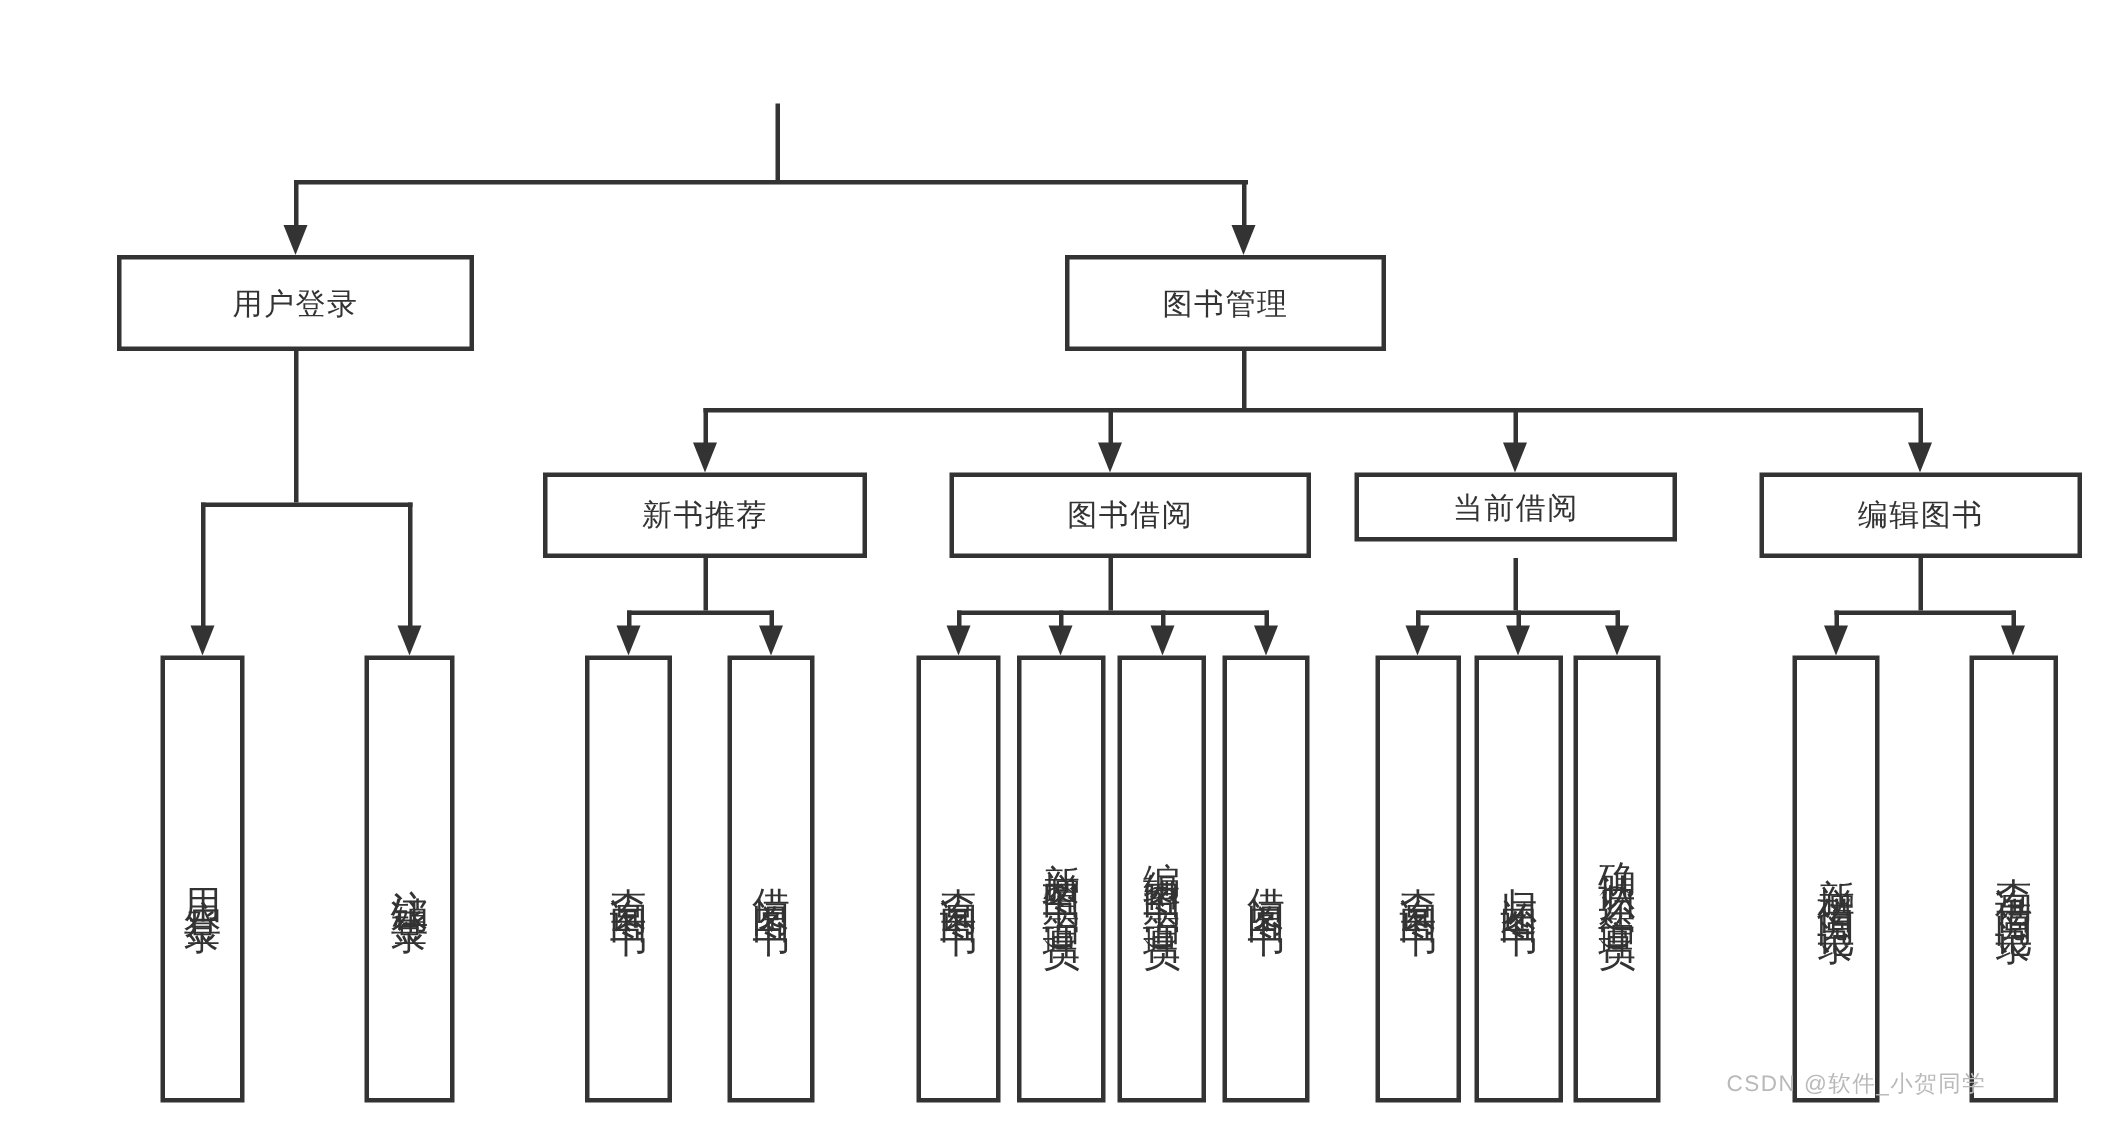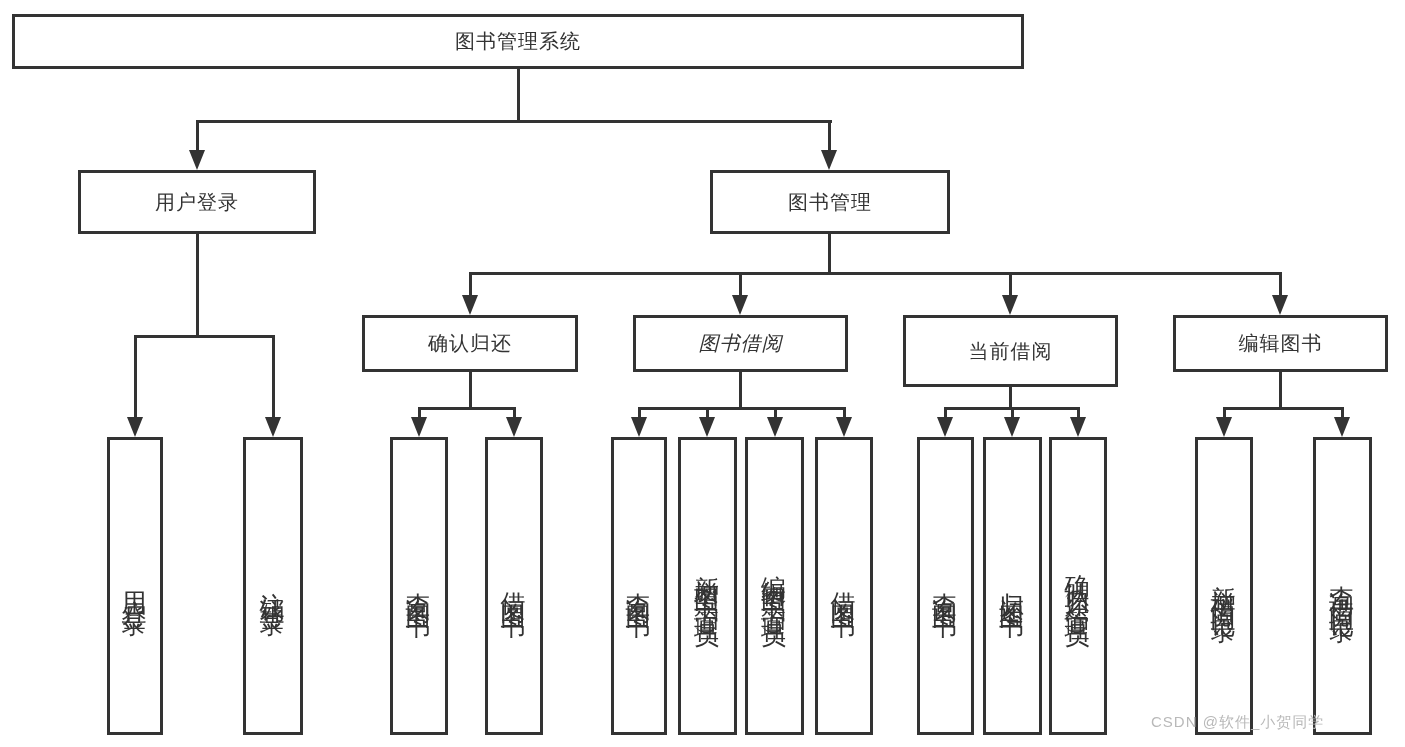--- a/index.html
+++ b/index.html
@@ -29,35 +29,32 @@
   .watermark{
     position:absolute; left:1151px; top:713px; font-size:15px;
     color:var(--wm); letter-spacing:1px; z-index:5; white-space:nowrap;
   }
 </style>
 </head>
 <body>
 
 <div class="canvas">
 
-  <div class="node" style="left:12px;top:14px;width:1012px;height:55px;">
-    <span>图书管理系统</span>
-  </div>
 
   <div class="vl" style="left:517px;top:69px;height:51px;"></div>
   <div class="hl" style="left:196px;top:120px;width:636px;"></div>
   <div class="vl" style="left:196px;top:120px;height:33px;"></div>
   <div class="arr" style="left:189px;top:150px;"></div>
   <div class="vl" style="left:828px;top:120px;height:33px;"></div>
   <div class="arr" style="left:821px;top:150px;"></div>
 
   <div class="node" style="left:78px;top:170px;width:238px;height:64px;">
     <span>用户登录</span>
   </div>
-  <div class="node" style="left:710px;top:170px;width:240px;height:64px;">
+  <div class="node" style="left:710px;top:170px;width:214px;height:64px;">
     <span>图书管理</span>
   </div>
 
   <div class="vl" style="left:196px;top:234px;height:101px;"></div>
   <div class="hl" style="left:134px;top:335px;width:141px;"></div>
   <div class="vl" style="left:134px;top:335px;height:84px;"></div>
   <div class="arr" style="left:127px;top:417px;"></div>
   <div class="vl" style="left:272px;top:335px;height:84px;"></div>
   <div class="arr" style="left:265px;top:417px;"></div>
 
@@ -66,26 +63,26 @@
   <div class="vl" style="left:469px;top:272px;height:25px;"></div>
   <div class="arr" style="left:462px;top:295px;"></div>
   <div class="vl" style="left:739px;top:272px;height:25px;"></div>
   <div class="arr" style="left:732px;top:295px;"></div>
   <div class="vl" style="left:1009px;top:272px;height:25px;"></div>
   <div class="arr" style="left:1002px;top:295px;"></div>
   <div class="vl" style="left:1279px;top:272px;height:25px;"></div>
   <div class="arr" style="left:1272px;top:295px;"></div>
 
   <div class="node" style="left:362px;top:315px;width:216px;height:57px;">
-    <span>确认归还</span>
+    <span>新书推荐</span>
   </div>
-  <div class="node" style="left:633px;top:315px;width:215px;height:57px;font-style:italic;">
+  <div class="node" style="left:633px;top:315px;width:241px;height:57px;">
     <span>图书借阅</span>
   </div>
-  <div class="node" style="left:903px;top:315px;width:215px;height:72px;">
+  <div class="node" style="left:903px;top:315px;width:215px;height:46px;">
     <span>当前借阅</span>
   </div>
   <div class="node" style="left:1173px;top:315px;width:215px;height:57px;">
     <span>编辑图书</span>
   </div>
 
   <div class="vl" style="left:469px;top:372px;height:35px;"></div>
   <div class="hl" style="left:418px;top:407px;width:98px;"></div>
   <div class="vl" style="left:418px;top:407px;height:13px;"></div>
   <div class="arr" style="left:411px;top:417px;"></div>

